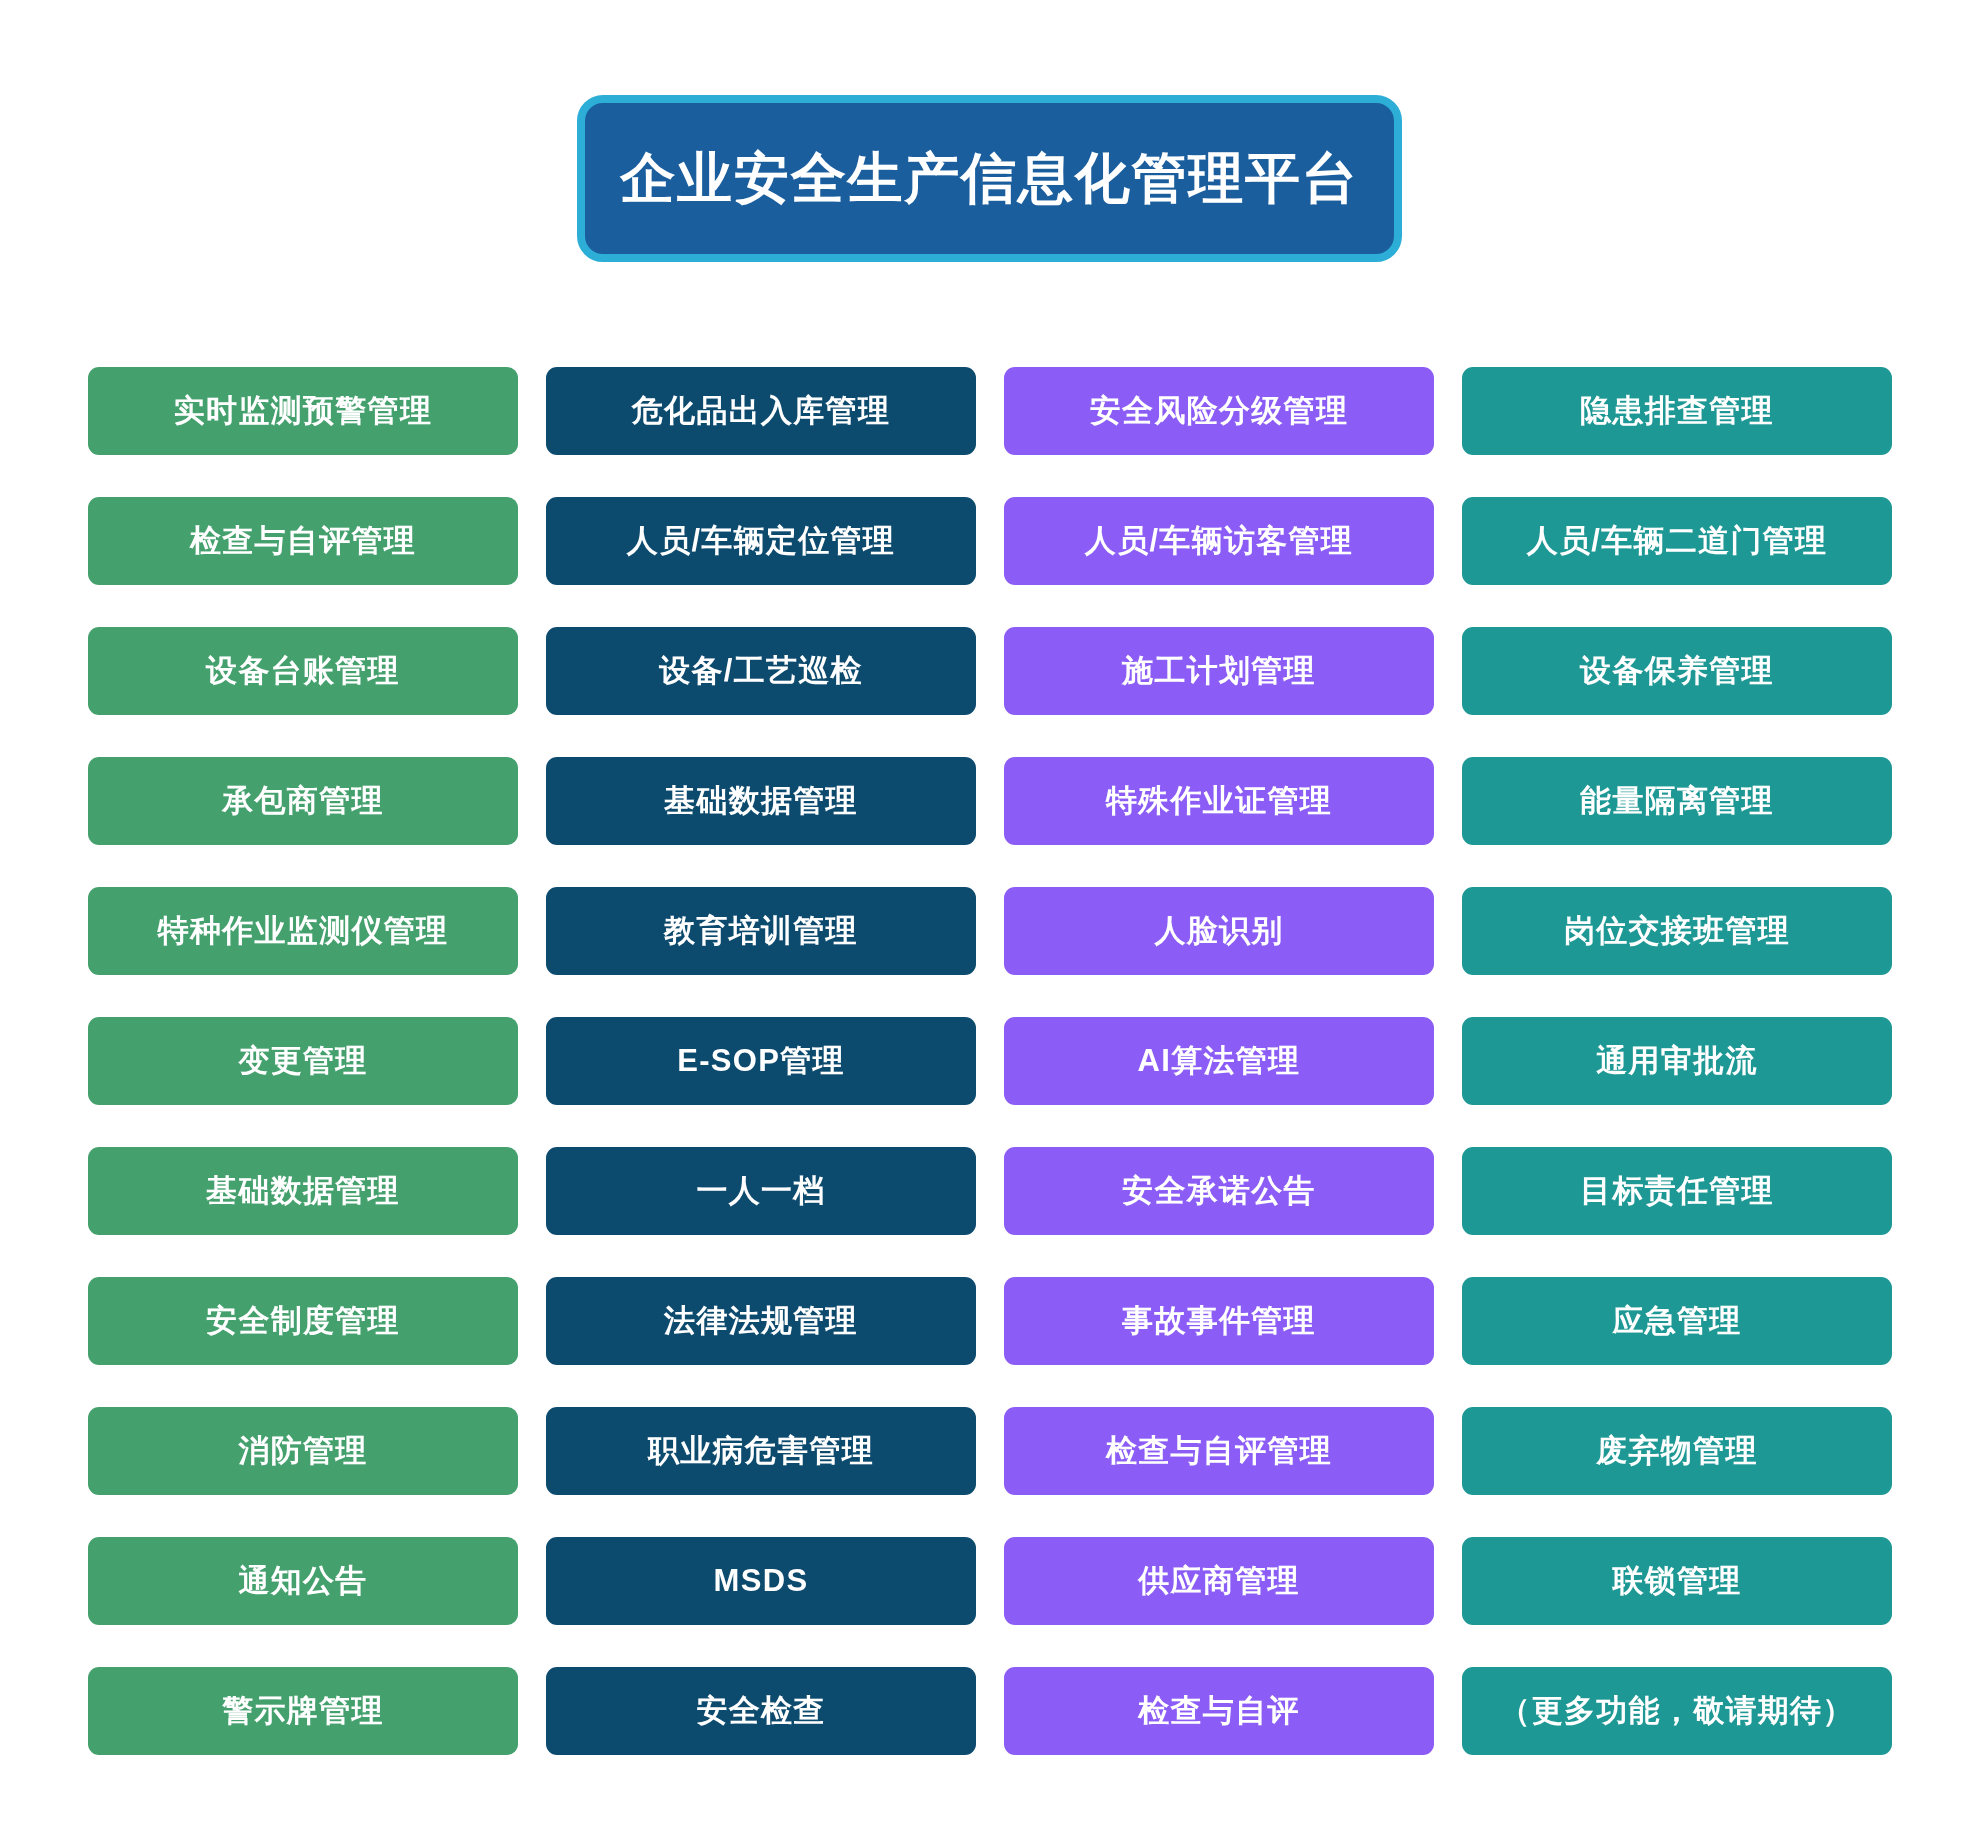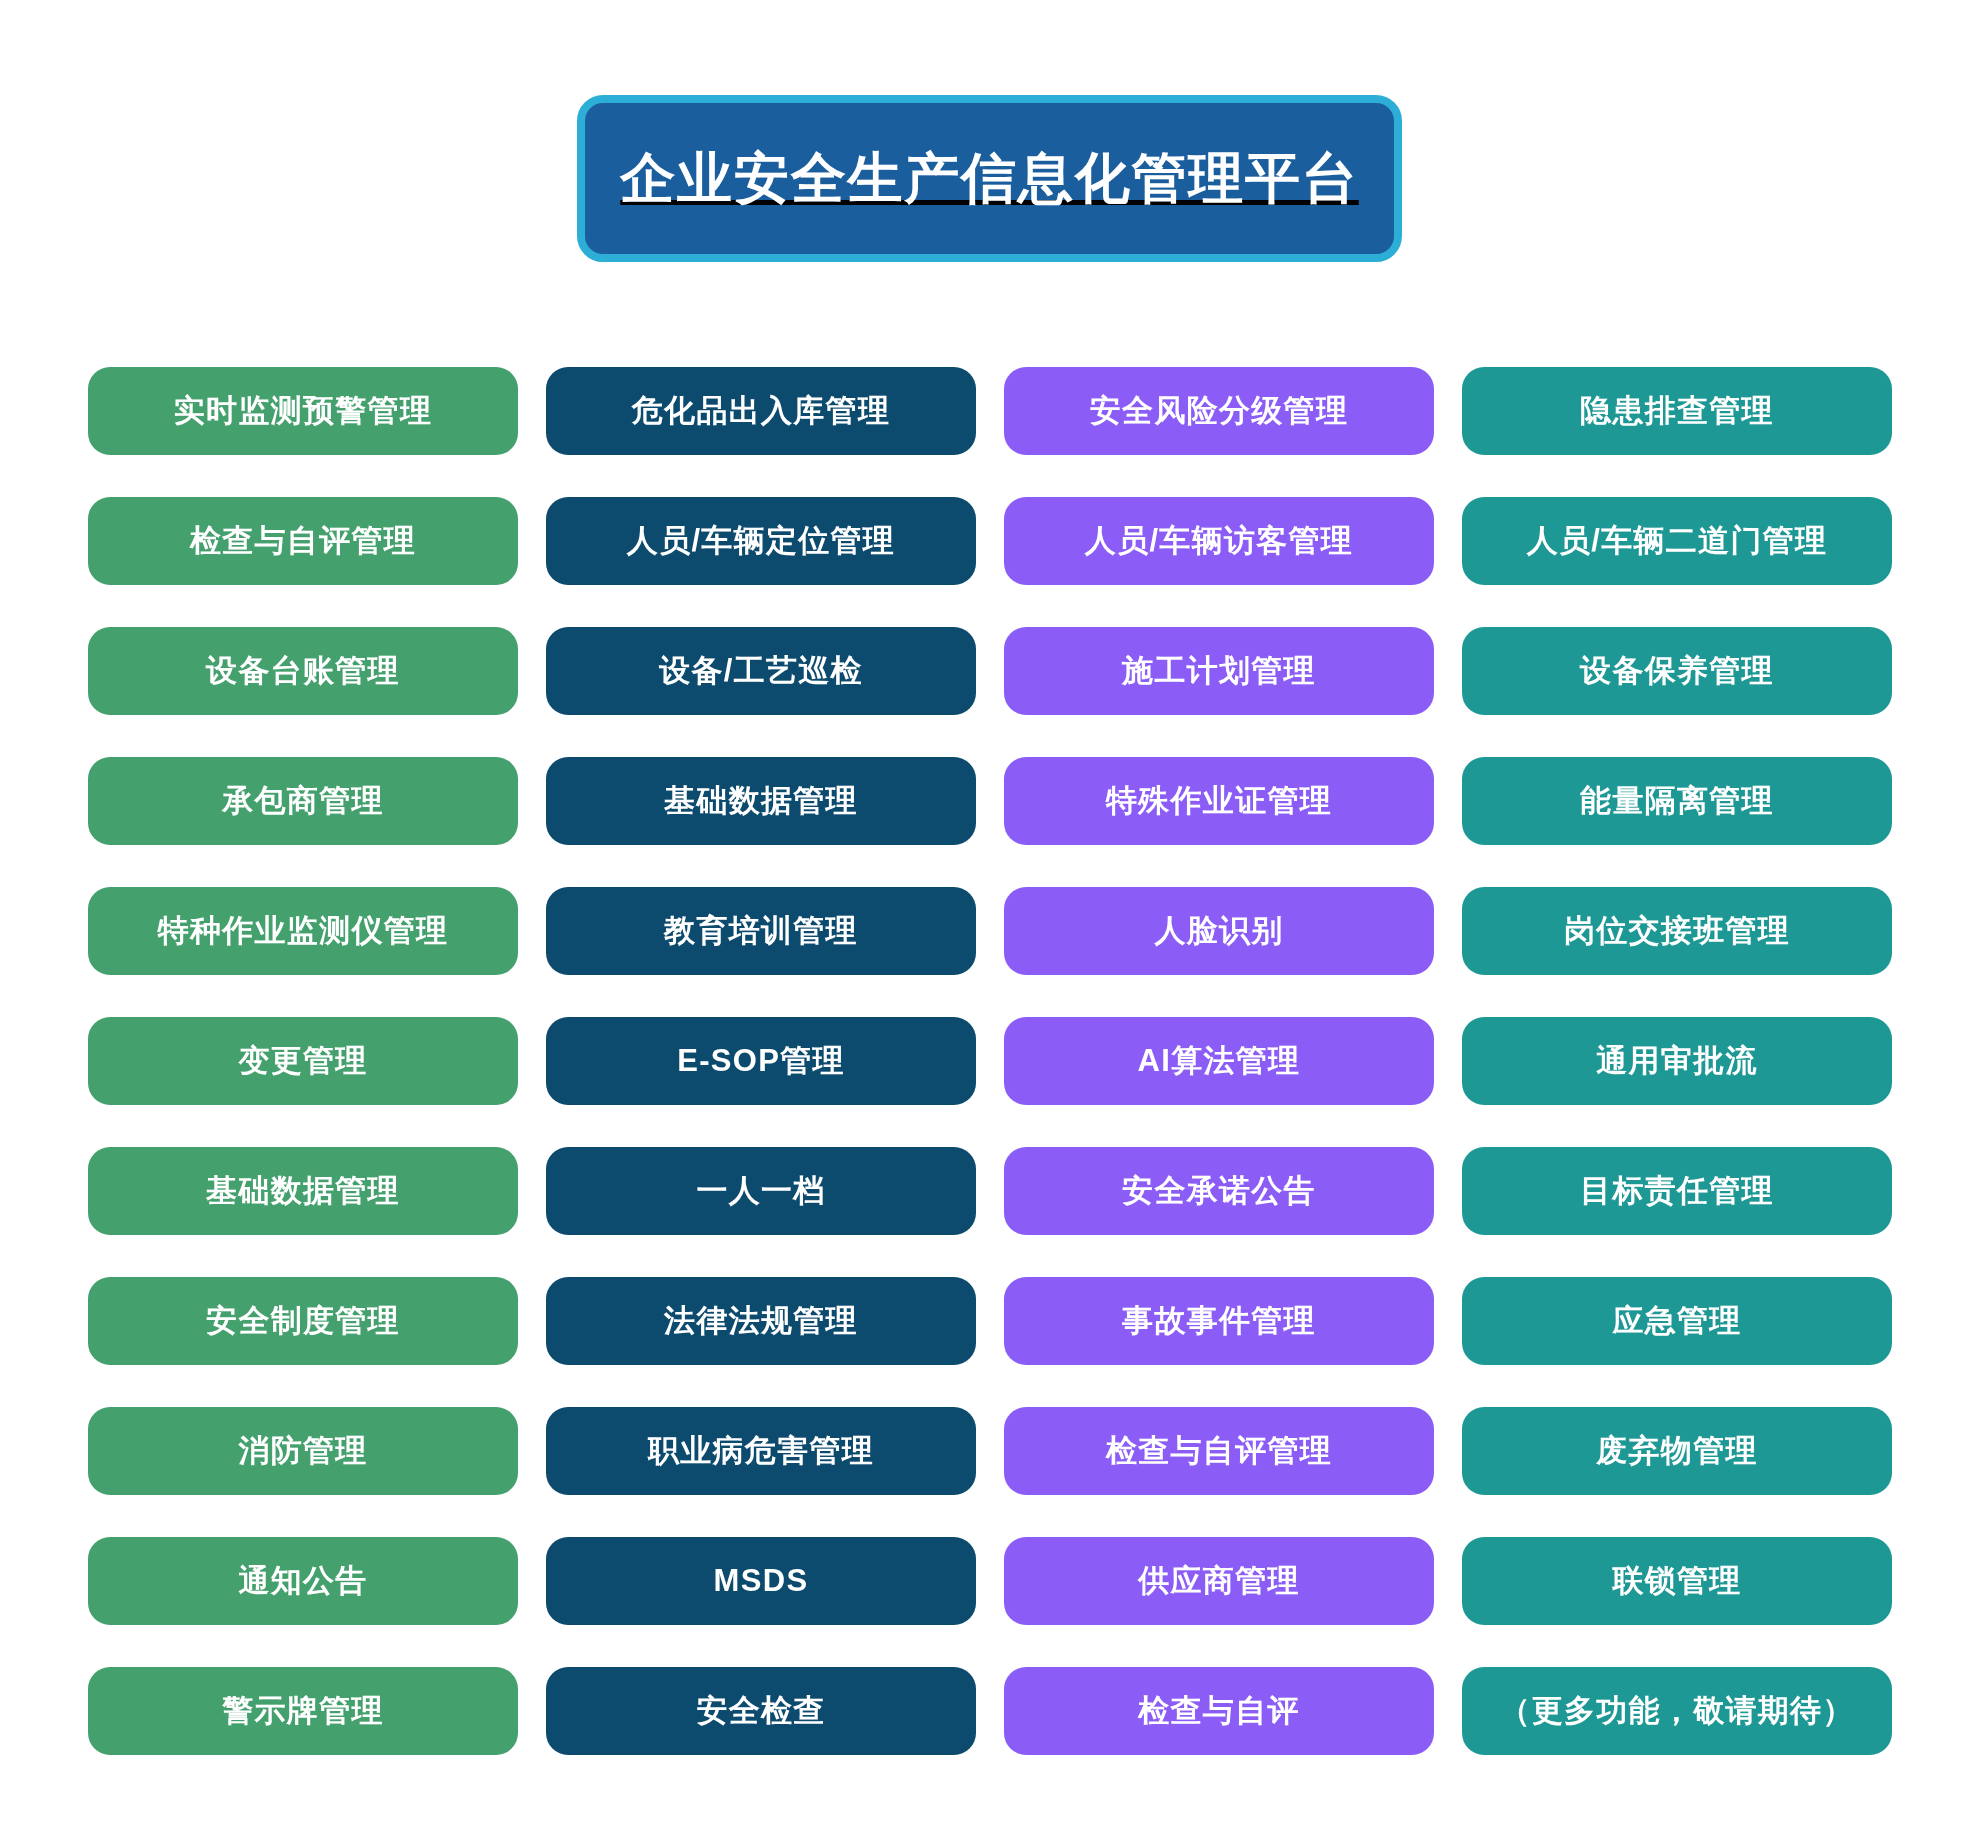--- a/index.html
+++ b/index.html
@@ -22,21 +22,20 @@
   }
 
   
   .banner-wrap {
     position: absolute;
     left: 0;
     top: 95px;
     width: 1979px;
     display: flex;
     justify-content: center;
-    text-decoration: underline;
   }
   .banner {
     box-sizing: border-box;
     width: 825px;
     height: 167px;
     border: 8px solid #2CAED6;
     border-radius: 26px;
     background: #1B5E9E;
     display: flex;
     align-items: center;
@@ -58,21 +57,21 @@
     left: 88px;
     top: 367px;
     width: 1805px;
     display: grid;
     grid-template-columns: repeat(4, 430px);
     column-gap: 28px;
     row-gap: 42px;
   }
   .card {
     height: 88px;
-    border-radius: 22px;
+    border-radius: 11px;
     display: flex;
     align-items: center;
     justify-content: center;
     text-align: center;
     padding: 0 12.3px;
     box-sizing: border-box;
     cursor: pointer;
   }
   .card-label {
     color: #ffffff;

